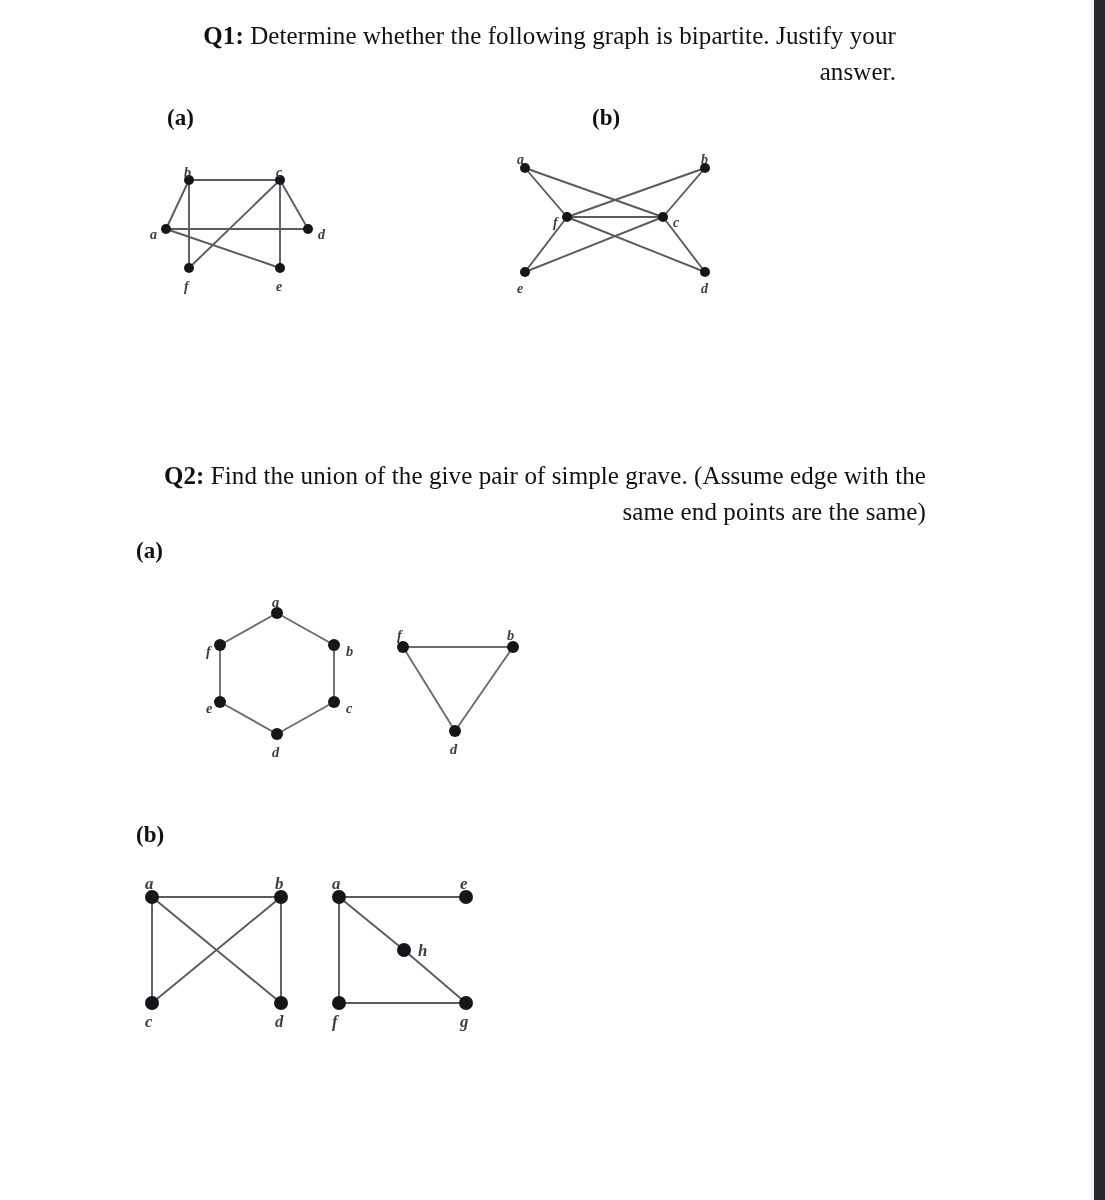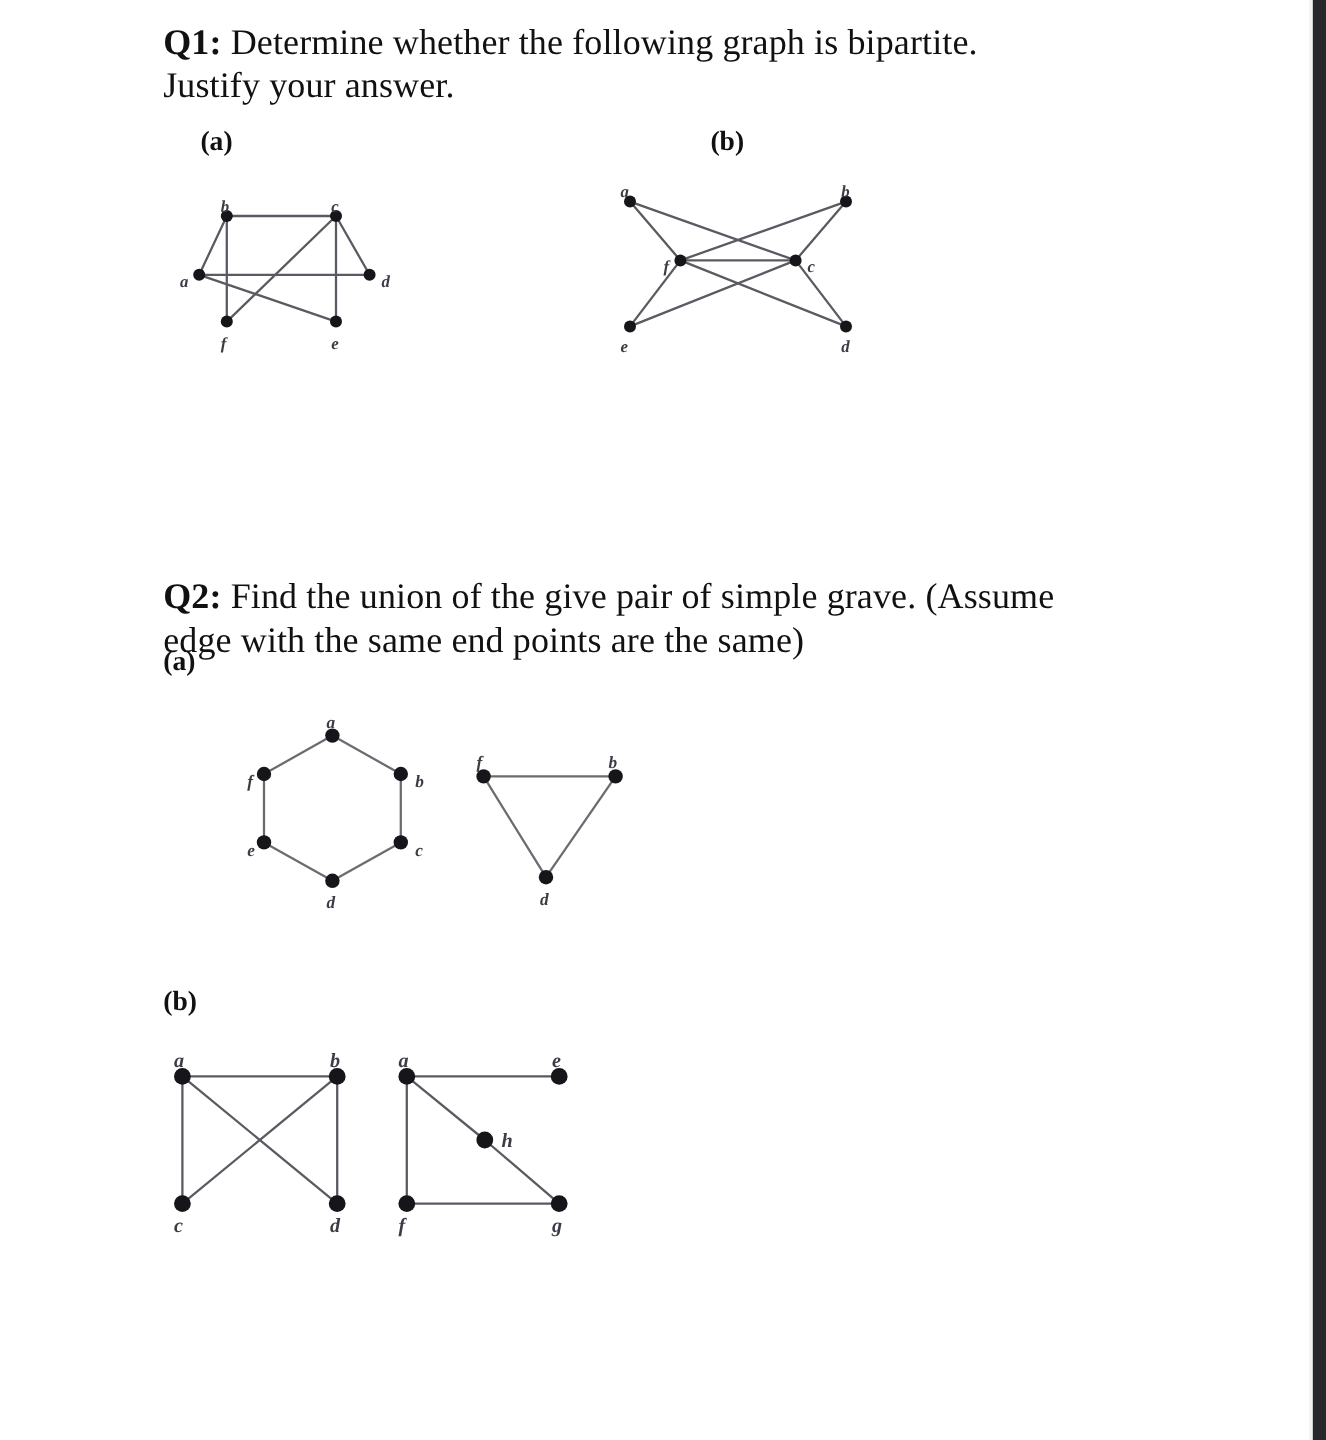--- a/index.html
+++ b/index.html
@@ -29,24 +29,25 @@
     top: 0;
     right: 11px;
     width: 3px;
     height: 1200px;
     background: #f2f2f2;
   }
 
   .qtext {
     position: absolute;
     font-family: "Liberation Serif", serif;
-    font-size: 30px;
+    font-size: 25px;
     line-height: 36px;
     color: #111111;
     letter-spacing: 0.1px;
+    text-align: right;
   }
   .qtext .qlabel {
     font-weight: bold;
   }
   .part-label {
     position: absolute;
     font-family: "Liberation Serif", serif;
     font-size: 23px;
     font-weight: bold;
     color: #111111;
@@ -72,21 +73,21 @@
 <div id="page">
 
   <div class="qtext" style="left:136px; top:18px; width:760px;">
     <span class="qlabel">Q1:</span>
     <span>Determine whether the following graph is bipartite. Justify your answer.</span>
   </div>
 
   <div class="part-label" style="left:167px; top:105px;">(a)</div>
   <div class="part-label" style="left:592px; top:105px;">(b)</div>
 
-  <div class="qtext" style="left:136px; top:480px; width:790px;">
+  <div class="qtext" style="left:136px; top:458px; width:790px;">
     <span class="qlabel">Q2:</span>
     <span>Find the union of the give pair of simple grave. (Assume edge with the same end points are the same)</span>
   </div>
 
   <div class="part-label" style="left:136px; top:538px;">(a)</div>
   <div class="part-label" style="left:136px; top:822px;">(b)</div>
 
   <div id="graph-layer">
       <div class="graph" style="left: 140px; top: 160px;">
         <svg width="260" height="170">

